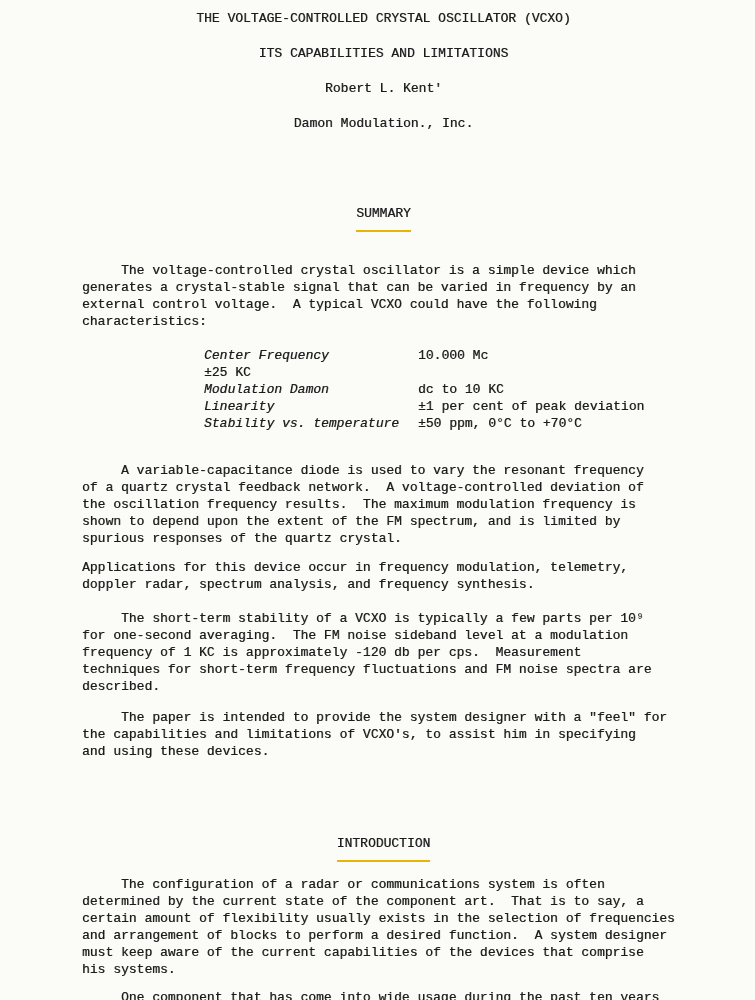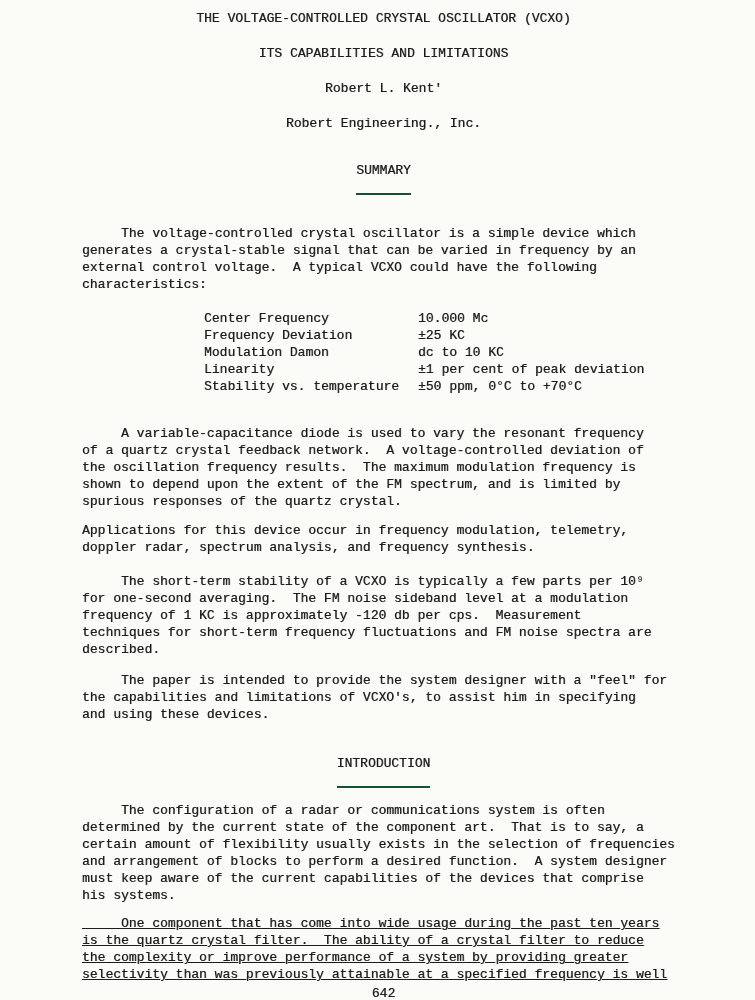--- a/index.html
+++ b/index.html
@@ -24,22 +24,23 @@
   .content {
     padding: 10px 70px 0 82px;
   }
   .centered { text-align: center; }
   .head-line { margin: 0 0 18px 0; }
   .affiliation-line { margin: 0; }
   .section-heading-wrap { margin: 30px 0 0 0; }
   .section-heading-wrap.intro { margin-top: 32px; }
   .section-heading {
     display: inline-block;
-    border-bottom: 2px solid #14532d;
-    padding-bottom: 14px;
+    border-bottom: 2px solid #eab308;
+    padding-bottom: 8px;
+    margin-top: 43px;
   }
   .para {
     margin: 30px 0 17px 0;
     white-space: pre-wrap;
   }
   .para + .para { margin-top: 0; }
   .para.after-table { margin-top: 0; }
   .para.mb12 { margin-bottom: 12px; }
   .para.mb14 { margin-bottom: 14px; }
   .para.mb0  { margin-bottom: 0; }
@@ -47,57 +48,57 @@
   .para.intro-p2 { margin-top: 0; margin-bottom: 0; text-decoration: underline; }
   .spec-table {
     margin: 0 0 17px 122px;
   }
   .spec-row {
     display: flex;
   }
   .spec-label {
     width: 214px;
     flex: 0 0 214px;
+    font-style: italic;
   }
   .spec-value { }
   .page-number {
     margin-top: 2px;
     text-align: center;
   }
 </style>
 </head>
 <body>
 
 <div class="page">
   <div class="content">
 
     <div class="centered head-line">THE VOLTAGE-CONTROLLED CRYSTAL OSCILLATOR (VCXO)</div>
 
     <div class="centered head-line">ITS CAPABILITIES AND LIMITATIONS</div>
 
     <div class="centered head-line">Robert L. Kent'</div>
 
-    <div class="centered affiliation-line">Robert Engineering., Inc.</div>
+    <div class="centered affiliation-line">Damon Modulation., Inc.</div>
 
     <div class="centered section-heading-wrap">
       <span class="section-heading">SUMMARY</span>
     </div>
 
     <div class="para">     The voltage-controlled crystal oscillator is a simple device which
 generates a crystal-stable signal that can be varied in frequency by an
 external control voltage.  A typical VCXO could have the following
 characteristics:</div>
 
     <div class="spec-table">
       <div class="spec-row">
         <span class="spec-label">Center Frequency</span>
         <span class="spec-value">10.000 Mc</span>
       </div>
       <div class="spec-row">
-        <span class="spec-label">Frequency Deviation</span>
         <span class="spec-value">±25 KC</span>
       </div>
       <div class="spec-row">
         <span class="spec-label">Modulation Damon</span>
         <span class="spec-value">dc to 10 KC</span>
       </div>
       <div class="spec-row">
         <span class="spec-label">Linearity</span>
         <span class="spec-value">±1 per cent of peak deviation</span>
       </div>

